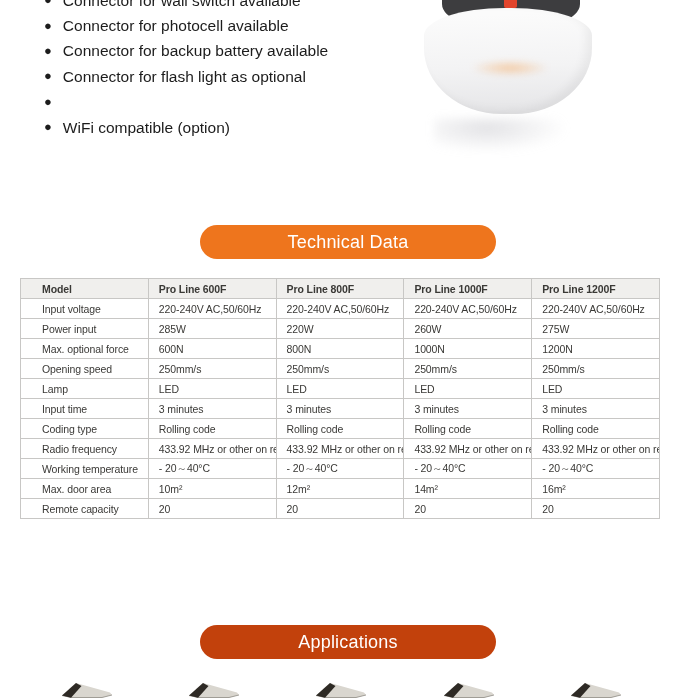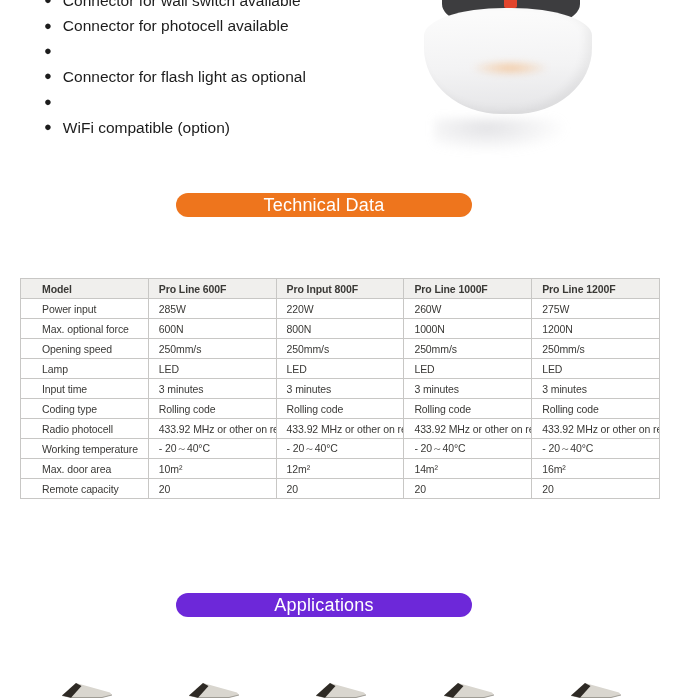--- a/index.html
+++ b/index.html
@@ -35,23 +35,23 @@
     background:radial-gradient(ellipse at center,rgba(244,150,60,0.45),rgba(244,150,60,0) 70%);
     filter:blur(3px);
   }
   .dev-shadow{
     position:absolute;left:10px;top:176px;width:132px;height:34px;
     background:radial-gradient(ellipse at 40% 30%,rgba(185,185,192,0.40),rgba(255,255,255,0) 72%);
     filter:blur(4px);
   }
   
   .pill{
-    position:absolute;left:176px;width:296px;height:24px;border-radius:17px;
+    position:absolute;left:200px;width:296px;height:34px;border-radius:17px;
     display:flex;align-items:center;justify-content:center;
-    color:#ffffff;font-size:18px;letter-spacing:0.2px;
+    color:#ffffff;font-size:18px;letter-spacing:0.2px;margin-top:32px;
   }
   .pill-technical{top:193px;}
   .pill-applications{top:593px;}
   
   .spec-table{
     position:absolute;left:20px;top:278px;width:640px;
     border-collapse:collapse;table-layout:fixed;
     font-size:10.5px;color:#3a3936;letter-spacing:-0.1px;
   }
   .spec-table th,.spec-table td{
@@ -70,20 +70,21 @@
   <li>
       <span class="bullet">●</span>
       <span>Connector for wall switch available</span>
     </li>
   <li>
       <span class="bullet">●</span>
       <span>Connector for photocell available</span>
     </li>
   <li>
       <span class="bullet">●</span>
+      <span>Connector for backup battery available</span>
     </li>
   <li>
       <span class="bullet">●</span>
       <span>Connector for flash light as optional</span>
     </li>
   <li>
       <span class="bullet">●</span>
     </li>
   <li>
       <span class="bullet">●</span>
@@ -101,23 +102,30 @@
 
 <div class="pill pill-technical" style="background:#EE751D">
   <span>Technical Data</span>
 </div>
 
 <table class="spec-table">
   <tbody>
       <tr>
     <th class="lbl">Model</th>
     <th>Pro Line 600F</th>
-    <th>Pro Input 800F</th>
+    <th>Pro Line 800F</th>
     <th>Pro Line 1000F</th>
     <th>Pro Line 1200F</th>
+  </tr>
+  <tr>
+    <td class="lbl">Input voltage</td>
+    <td>220-240V AC,50/60Hz</td>
+    <td>220-240V AC,50/60Hz</td>
+    <td>220-240V AC,50/60Hz</td>
+    <td>220-240V AC,50/60Hz</td>
   </tr>
   <tr>
     <td class="lbl">Power input</td>
     <td>285W</td>
     <td>220W</td>
     <td>260W</td>
     <td>275W</td>
   </tr>
   <tr>
     <td class="lbl">Max. optional force</td>
@@ -148,21 +156,21 @@
     <td>3 minutes</td>
   </tr>
   <tr>
     <td class="lbl">Coding type</td>
     <td>Rolling code</td>
     <td>Rolling code</td>
     <td>Rolling code</td>
     <td>Rolling code</td>
   </tr>
   <tr>
-    <td class="lbl">Radio photocell</td>
+    <td class="lbl">Radio frequency</td>
     <td>433.92 MHz or other on request</td>
     <td>433.92 MHz or other on request</td>
     <td>433.92 MHz or other on request</td>
     <td>433.92 MHz or other on request</td>
   </tr>
   <tr>
     <td class="lbl">Working temperature</td>
     <td>- 20～40°C</td>
     <td>- 20～40°C</td>
     <td>- 20～40°C</td>
@@ -178,21 +186,21 @@
   <tr>
     <td class="lbl">Remote capacity</td>
     <td>20</td>
     <td>20</td>
     <td>20</td>
     <td>20</td>
   </tr>
 </tbody>
   </table>
 
-<div class="pill pill-applications" style="background:#6d28d9">
+<div class="pill pill-applications" style="background:#c2410c">
   <span>Applications</span>
 </div>
 
 <svg class="roof" style="left:60px" viewBox="0 0 52 16">
   <polygon points="16,1 50,10.5 52,13 42,15.8 11,15.8 2,13.5" fill="#d9d6cf"></polygon>
   <polyline points="2,13.5 11,15.5 42,15.5 52,13" fill="none" stroke="#8f8c84" stroke-width="0.8"></polyline>
   <polygon points="16,1 2,13.5 11,15.8 21.5,4" fill="#2e2a25"></polygon>
 </svg>
 <svg class="roof" style="left:187px" viewBox="0 0 52 16">
   <polygon points="16,1 50,10.5 52,13 42,15.8 11,15.8 2,13.5" fill="#d9d6cf"></polygon>

